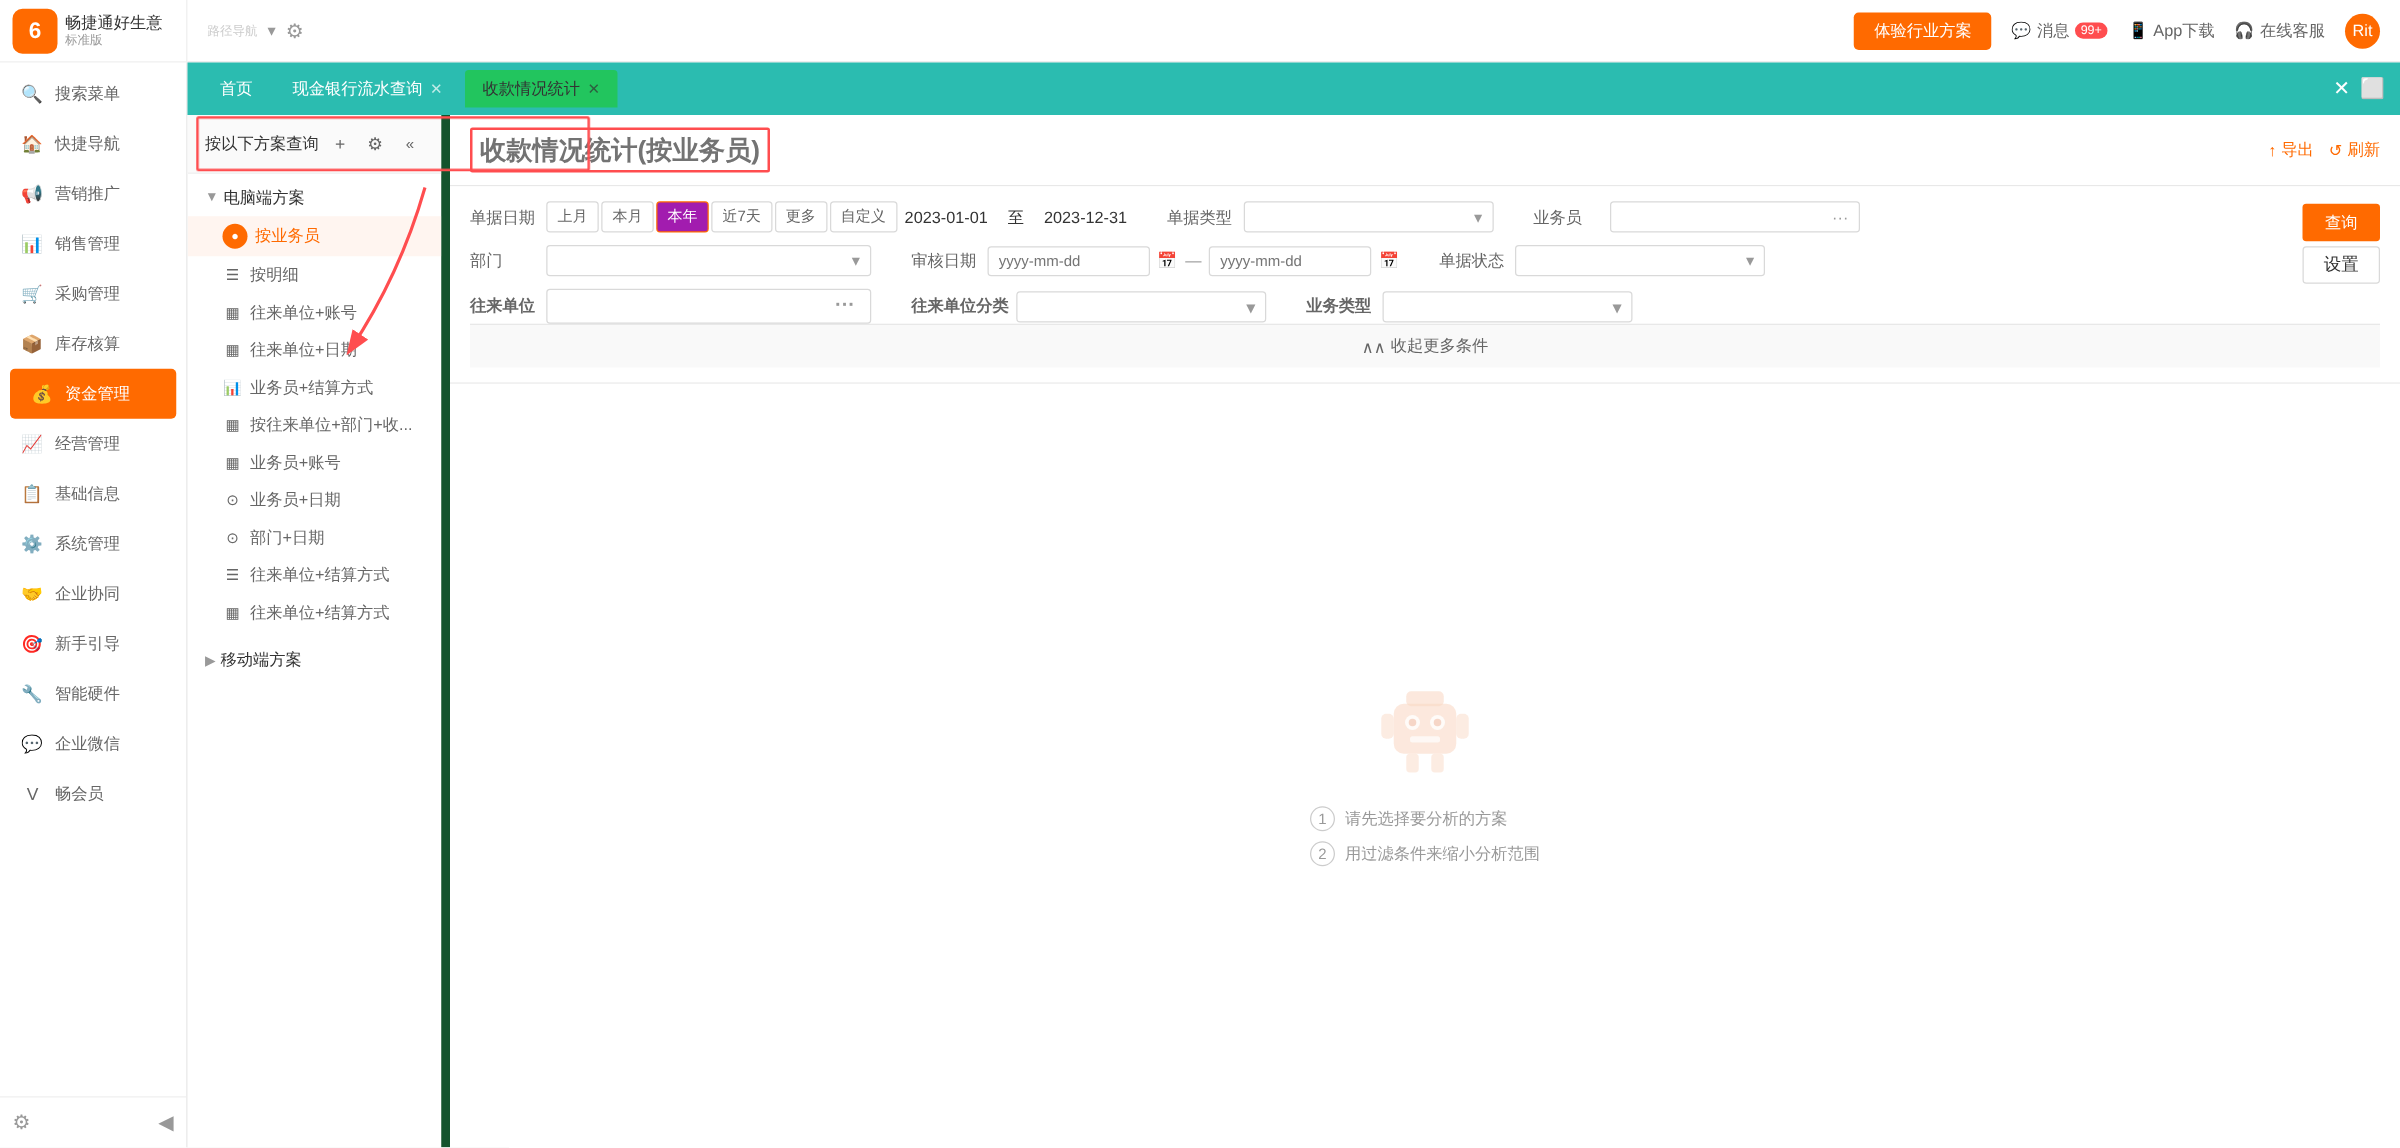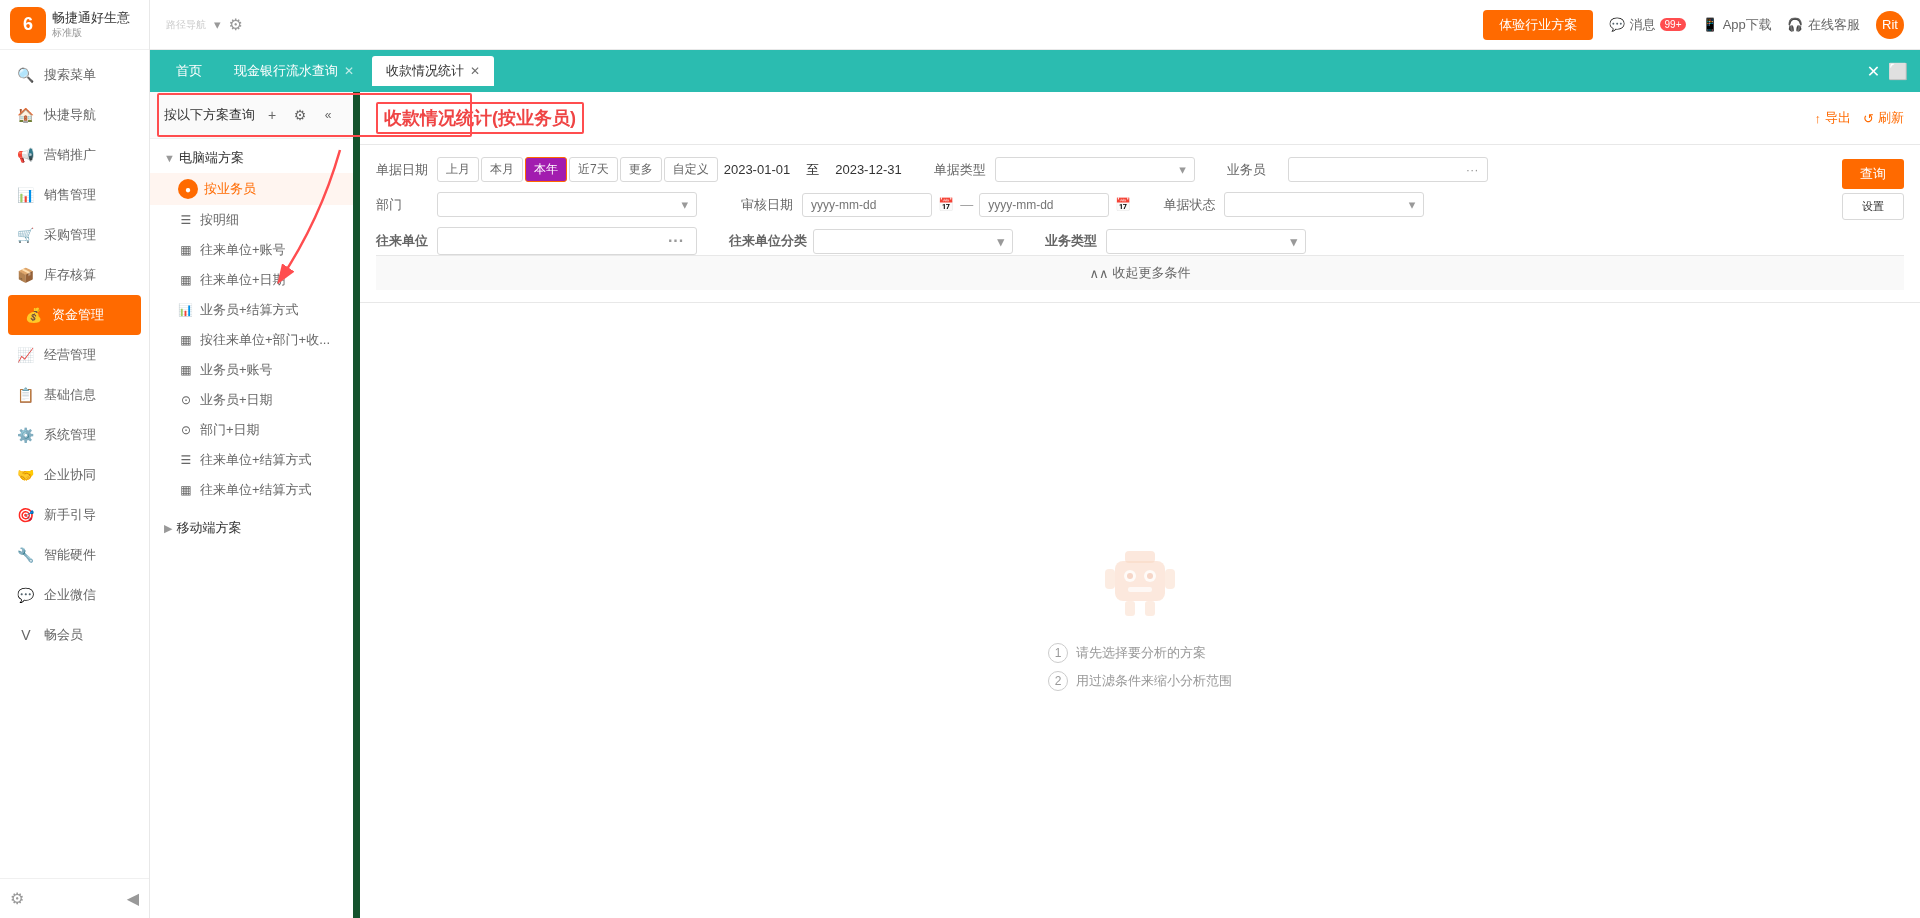--- a/index.html
+++ b/index.html
@@ -26,21 +26,21 @@
     .header-left { display: flex; align-items: center; gap: 8px; }
     .header-actions { display: flex; align-items: center; gap: 16px; }
     .header-btn { background: #ff6a00; color: #fff; border: none; padding: 6px 16px; border-radius: 4px; cursor: pointer; font-size: 13px; }
     .header-icon-item { display: flex; align-items: center; gap: 4px; color: #666; cursor: pointer; font-size: 13px; }
     .badge { background: #ff4d4f; color: #fff; border-radius: 10px; font-size: 10px; padding: 1px 5px; min-width: 18px; text-align: center; }
     .user-avatar { width: 28px; height: 28px; background: #ff6a00; border-radius: 50%; color: #fff; display: flex; align-items: center; justify-content: center; font-size: 12px; }
 
     
     .tab-bar { height: 42px; background: #2bbcb0; display: flex; align-items: center; padding: 0 12px; gap: 20px; }
     .tab-item { padding: 6px 14px; color: #fff; cursor: pointer; border-radius: 3px 3px 0 0; font-size: 13px; display: flex; align-items: center; gap: 6px; }
-    .tab-item.active { background: #ffffff; color: #333; }
+    .tab-item.active { background: #22c55e; color: #333; }
     .tab-close { font-size: 12px; opacity: 0.7; cursor: pointer; }
 
     
     .page-content { flex: 1; display: flex; overflow: hidden; }
 
     
     .left-panel { width: 210px; background: #fff; border-right: 7px solid #14532d; display: flex; flex-direction: column; flex-shrink: 0; overflow-y: auto; }
     .panel-header { padding: 12px 14px; display: flex; align-items: center; justify-content: space-between; border-bottom: 1px solid #f0f0f0; background: #fafafa; }
     .panel-title { font-size: 13px; color: #333; font-weight: 500; }
     .panel-actions { display: flex; align-items: center; gap: 6px; }
@@ -50,21 +50,21 @@
     .scheme-group-header .arrow { margin-right: 4px; color: #999; font-size: 11px; }
     .scheme-group-header .group-label { font-weight: 500; }
     .scheme-item { display: flex; align-items: center; padding: 6px 14px 6px 28px; cursor: pointer; color: #666; font-size: 13px; }
     .scheme-item.active { color: #ff6a00; background: #fff5f0; }
     .scheme-item .item-icon { width: 16px; height: 16px; margin-right: 6px; flex-shrink: 0; display: flex; align-items: center; justify-content: center; font-size: 12px; }
     .active-indicator { width: 20px; height: 20px; background: #ff6a00; border-radius: 50%; display: flex; align-items: center; justify-content: center; color: #fff; font-size: 10px; margin-right: 6px; flex-shrink: 0; }
 
     
     .right-panel { flex: 1; display: flex; flex-direction: column; background: #f5f5f5; overflow: hidden; }
     .page-title-bar { background: #fff; padding: 10px 16px; display: flex; align-items: center; justify-content: space-between; border-bottom: 1px solid #e8e8e8; }
-    .page-title { font-size: 18px; color: #ef4444; font-weight: 600; border: 2px solid #ff4d4f; padding: 2px 6px; border-radius: 2px; }
+    .page-title { font-size: 21px; color: #737373; font-weight: 600; border: 2px solid #ff4d4f; padding: 2px 6px; border-radius: 2px; }
     .title-actions { display: flex; align-items: center; gap: 12px; }
     .title-action-btn { display: flex; align-items: center; gap: 4px; color: #ff6a00; cursor: pointer; font-size: 13px; border: none; background: transparent; }
 
     
     .filter-area { background: #fff; padding: 12px 16px; border-bottom: 1px solid #e8e8e8; }
     .filter-row { display: flex; align-items: center; gap: 12px; margin-bottom: 10px; flex-wrap: wrap; }
     .filter-row:last-child { margin-bottom: 0; font-weight: bold; }
     .filter-item { display: flex; align-items: center; gap: 6px; }
     .filter-label { color: #666; font-size: 13px; white-space: nowrap; min-width: 55px; }
     .filter-date-tabs { display: flex; align-items: center; gap: 2px; }
@@ -73,21 +73,21 @@
     .date-range { display: flex; align-items: center; gap: 16px; color: #333; font-size: 12px; }
     .filter-select { display: flex; align-items: center; border: 1px solid #d9d9d9; border-radius: 3px; padding: 4px 8px; background: #fff; min-width: 140px; cursor: pointer; color: #333; justify-content: space-between; }
     .filter-select-wide { min-width: 200px; }
     .filter-select-xl { min-width: 260px; }
     .filter-input { border: 1px solid #d9d9d9; border-radius: 3px; padding: 4px 8px; background: #fff; min-width: 130px; color: #999; font-size: 12px; }
     .dash-separator { color: #999; }
     .calendar-icon { color: #999; font-size: 13px; cursor: pointer; }
     .more-btn { color: #999; font-size: 16px; cursor: pointer; padding: 0 4px; }
     .collapse-bar { display: flex; align-items: center; justify-content: center; padding: 8px; background: #f9f9f9; cursor: pointer; color: #666; font-size: 12px; gap: 4px; border-top: 1px solid #e8e8e8; }
     .query-btn { background: #ff6a00; color: #fff; border: none; padding: 6px 18px; border-radius: 3px; cursor: pointer; font-size: 13px; }
-    .settings-btn { border: 1px solid #d9d9d9; background: #fff; color: #333; padding: 5px 14px; border-radius: 3px; cursor: pointer; font-size: 11px; }
+    .settings-btn { border: 1px solid #d9d9d9; background: #fff; color: #333; padding: 5px 14px; border-radius: 3px; cursor: pointer; font-size: 14px; }
     .btn-group { display: flex; flex-direction: column; gap: 4px; }
 
     
     .empty-state { flex: 1; display: flex; flex-direction: column; align-items: center; justify-content: center; background: #fff; gap: 12px; }
     .empty-icon { width: 100px; height: 100px; opacity: 0.4; }
     .empty-tips { display: flex; flex-direction: column; gap: 8px; }
     .empty-tip { display: flex; align-items: center; gap: 8px; color: #999; font-size: 14px; }
     .tip-number { width: 20px; height: 20px; border-radius: 50%; border: 1px solid #ccc; display: flex; align-items: center; justify-content: center; font-size: 12px; color: #999; flex-shrink: 0; }
   </style>
 </head>
@@ -347,21 +347,21 @@
             </div>
 
             <div class="filter-row">
               <div class="filter-item">
                 <span class="filter-label">部门</span>
                 <div class="filter-select filter-select-xl">
                   <span></span>
                   <span style="color:#999;">▾</span>
                 </div>
               </div>
-              <div class="filter-item" style="margin-left:32px;">
+              <div class="filter-item" style="margin-left:20px;">
                 <span class="filter-label">审核日期</span>
                 <input class="filter-input" style="width: 120px;" placeholder="yyyy-mm-dd">
                 <span class="calendar-icon">📅</span>
                 <span class="dash-separator">—</span>
                 <input class="filter-input" style="width: 120px;" placeholder="yyyy-mm-dd">
                 <span class="calendar-icon">📅</span>
               </div>
               <div class="filter-item" style="margin-left:20px;">
                 <span class="filter-label">单据状态</span>
                 <div class="filter-select filter-select-wide">

